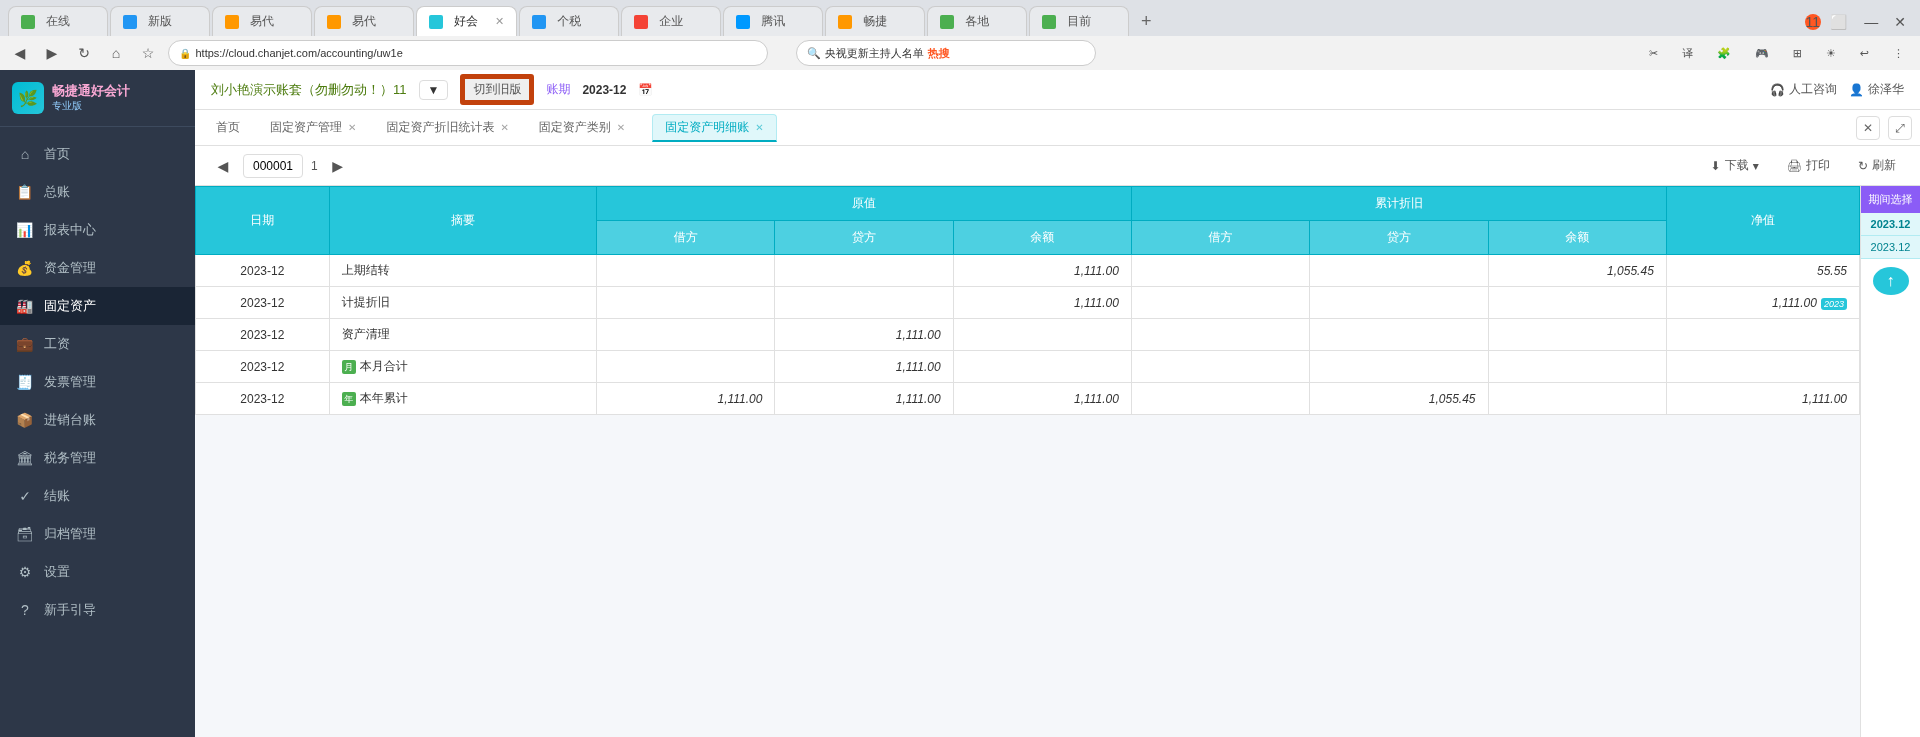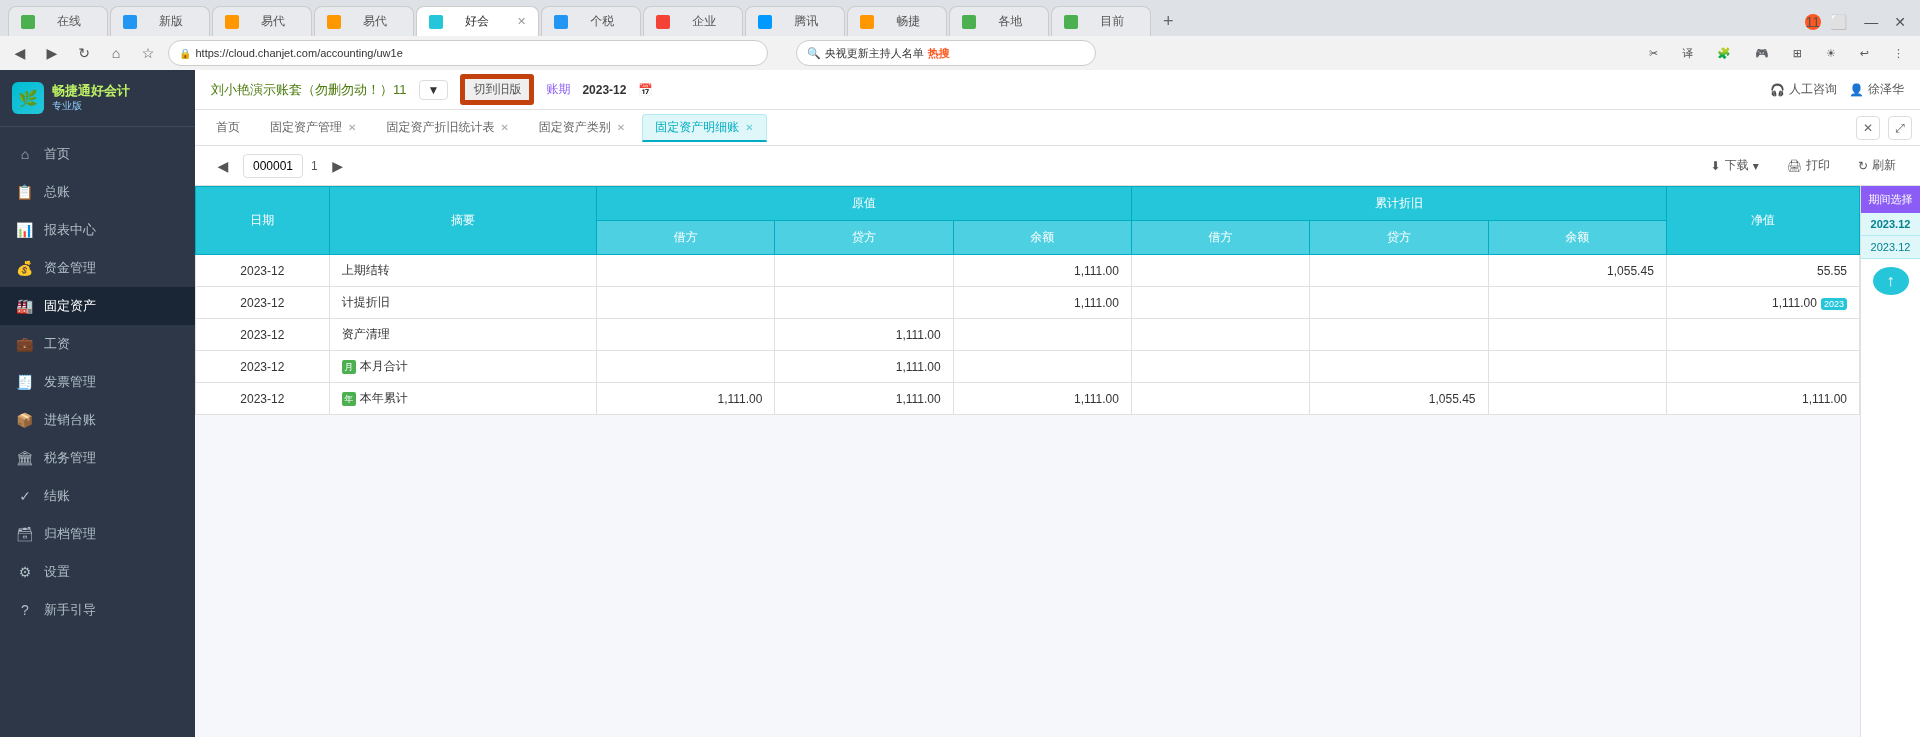--- a/index.html
+++ b/index.html
@@ -1,21 +1,21 @@
 <!DOCTYPE html>
 <html><head>
   <meta charset="utf-8">
   <style>
     * { margin: 0; padding: 0; box-sizing: border-box; }
     body { font-family: 'Microsoft YaHei', Arial, sans-serif; font-size: 12px; background: #f0f2f5; width: 1920px; height: 737px; overflow: hidden; }
 
     
     .browser-top { height: 70px; background: #f2f2f2; border-bottom: 1px solid #ddd; }
     .tab-bar { height: 36px; background: #dee1e6; display: flex; align-items: flex-end; padding-left: 8px; gap: 2px; }
-    .browser-tab { height: 30px; min-width: 100px; padding: 0 12px; display: flex; align-items: center; gap: 22px; border-radius: 8px 8px 0 0; font-size: 12px; cursor: pointer; background: #e8eaed; color: #555; border: 1px solid #ccc; border-bottom: none; }
+    .browser-tab { height: 30px; min-width: 100px; padding: 0 12px; display: flex; align-items: center; gap: 11px; border-radius: 8px 8px 0 0; font-size: 12px; cursor: pointer; background: #e8eaed; color: #555; border: 1px solid #ccc; border-bottom: none; }
     .browser-tab.active { background: #fff; color: #333; z-index: 1; }
     .browser-tab .tab-favicon { width: 14px; height: 14px; border-radius: 2px; display: inline-block; }
     .browser-tab .tab-close { margin-left: 6px; opacity: 0.5; font-size: 11px; }
     .tab-new { width: 30px; height: 30px; display: flex; align-items: center; justify-content: center; font-size: 18px; color: #666; cursor: pointer; }
     .tab-extra { display: flex; align-items: center; gap: 4px; margin-left: auto; padding-right: 8px; padding-bottom: 4px; }
     .tab-extra span { font-size: 14px; color: #555; padding: 2px 6px; }
 
     .address-bar { height: 34px; background: #f2f2f2; display: flex; align-items: center; padding: 0 8px; gap: 8px; }
     .nav-btn { width: 24px; height: 24px; display: flex; align-items: center; justify-content: center; border-radius: 50%; cursor: pointer; color: #555; font-size: 14px; }
     .url-bar { flex: 1; max-width: 600px; height: 26px; background: #fff; border: 1px solid #ccc; border-radius: 13px; display: flex; align-items: center; padding: 0 10px; font-size: 11px; color: #333; gap: 4px; }
@@ -24,40 +24,40 @@
     .toolbar-actions { margin-left: auto; display: flex; align-items: center; gap: 8px; }
     .toolbar-btn { padding: 2px 8px; font-size: 11px; cursor: pointer; color: #555; }
 
     
     .app-container { display: flex; height: calc(737px - 70px); }
 
     
     .sidebar { width: 195px; background: #2d3748; height: 100%; display: flex; flex-direction: column; }
     .sidebar-header { padding: 12px; background: #2d3748; border-bottom: 1px solid #3d4a5e; display: flex; align-items: center; gap: 8px; }
     .sidebar-logo { width: 32px; height: 32px; background: linear-gradient(135deg, #00bcd4, #26c6da); border-radius: 6px; display: flex; align-items: center; justify-content: center; color: white; font-size: 14px; font-weight: bold; }
-    .sidebar-title { color: #bef264; font-size: 13px; font-weight: bold; line-height: 1.3; }
+    .sidebar-title { color: #f9a8d4; font-size: 13px; font-weight: bold; line-height: 1.3; }
     .sidebar-subtitle { color: #90caf9; font-size: 10px; }
     .sidebar-nav { flex: 1; padding: 8px 0; overflow-y: auto; }
     .nav-item { display: flex; align-items: center; gap: 10px; padding: 10px 16px; color: #b0bec5; cursor: pointer; font-size: 13px; }
     .nav-item.active { background: #1a2535; color: white; }
     .nav-item .nav-icon { width: 18px; height: 18px; display: flex; align-items: center; justify-content: center; font-size: 14px; }
 
     
     .main-content { flex: 1; display: flex; flex-direction: column; background: #f5f7fa; overflow: hidden; }
 
     
     .top-bar { height: 40px; background: #fff; border-bottom: 1px solid #e0e0e0; display: flex; align-items: center; padding: 0 16px; gap: 12px; }
     .account-selector { display: flex; align-items: center; gap: 4px; border: 1px solid #ddd; border-radius: 4px; padding: 2px 8px; cursor: pointer; font-size: 12px; color: #333; }
     .top-bar-actions { margin-left: auto; display: flex; align-items: center; gap: 12px; font-size: 12px; color: #555; }
     .top-btn { display: flex; align-items: center; gap: 4px; cursor: pointer; color: #555; }
 
     
     .page-tabs { height: 36px; background: #fff; border-bottom: 1px solid #e0e0e0; display: flex; align-items: center; padding: 0 8px; gap: 4px; }
     .page-tab { height: 28px; padding: 0 12px; display: flex; align-items: center; gap: 6px; border-radius: 4px 4px 0 0; font-size: 12px; cursor: pointer; color: #666; border: 1px solid transparent; }
-    .page-tab.active { background: #e0f7fa; color: #00acc1; border-color: #b2ebf2; border-bottom: 2px solid #00acc1; }
+    .page-tab.active { background: #e0f7fa; color: #00acc1; border-color: #b2ebf2; border-bottom: 2px solid #00acc1; margin-left: 10px; }
     .page-tab .close-btn { font-size: 10px; opacity: 0.6; }
     .tab-controls { margin-left: auto; display: flex; align-items: center; gap: 8px; }
     .tab-control-btn { width: 24px; height: 24px; border-radius: 4px; display: flex; align-items: center; justify-content: center; cursor: pointer; color: #666; border: 1px solid #ddd; }
 
     
     .pagination-bar { height: 40px; background: #fff; display: flex; align-items: center; padding: 0 16px; gap: 8px; border-bottom: 1px solid #e0e0e0; }
     .pagination-btn { width: 24px; height: 24px; display: flex; align-items: center; justify-content: center; cursor: pointer; color: #555; font-size: 14px; }
     .pagination-input { width: 60px; height: 24px; border: 1px solid #ddd; border-radius: 4px; text-align: center; font-size: 12px; padding: 0 4px; }
     .pagination-actions { margin-left: auto; display: flex; align-items: center; gap: 12px; }
     .action-btn { display: flex; align-items: center; gap: 4px; cursor: pointer; color: #555; font-size: 12px; padding: 4px 8px; }
@@ -65,21 +65,21 @@
     
     .table-container { flex: 1; overflow: auto; position: relative; display: flex; }
     .table-main { flex: 1; overflow: auto; }
 
     
     .data-table { width: 100%; border-collapse: collapse; }
     .data-table th { background: #26c6da; color: white; padding: 8px 12px; text-align: center; font-size: 12px; font-weight: normal; border: 1px solid #00acc1; white-space: nowrap; }
     .data-table th.sub-header { background: #4dd0e1; }
     .data-table td { padding: 7px 12px; border: 1px solid #e0e0e0; font-size: 12px; color: #333; text-align: center; white-space: nowrap; background: white; }
     .data-table td.text-left { text-align: left; }
-    .data-table td.amount { text-align: right; }
+    .data-table td.amount { text-align: right; font-style: italic; }
     .row-icon { display: inline-block; width: 14px; height: 14px; background: #4caf50; border-radius: 2px; color: white; font-size: 9px; text-align: center; line-height: 14px; margin-right: 4px; }
 
     
     .period-panel { width: 60px; background: #fff; border-left: 1px solid #e0e0e0; display: flex; flex-direction: column; overflow: hidden; }
     .period-panel-title { background: #8b5cf6; color: white; text-align: center; padding: 6px 4px; font-size: 11px; writing-mode: horizontal-tb; }
     .period-list { flex: 1; overflow-y: auto; }
     .period-item { padding: 6px 4px; text-align: center; font-size: 11px; cursor: pointer; color: #555; border-bottom: 1px solid #f0f0f0; }
     .period-item.highlighted { background: #26c6da; color: white; }
     .up-btn { width: 36px; height: 28px; background: #26c6da; border-radius: 50%; color: white; display: flex; align-items: center; justify-content: center; cursor: pointer; margin: 4px auto; font-size: 16px; }
     .switch-btn { border: 5px solid #c2410c; border-radius: 3px; padding: 2px 8px; font-size: 12px; cursor: pointer; color: #555; }

